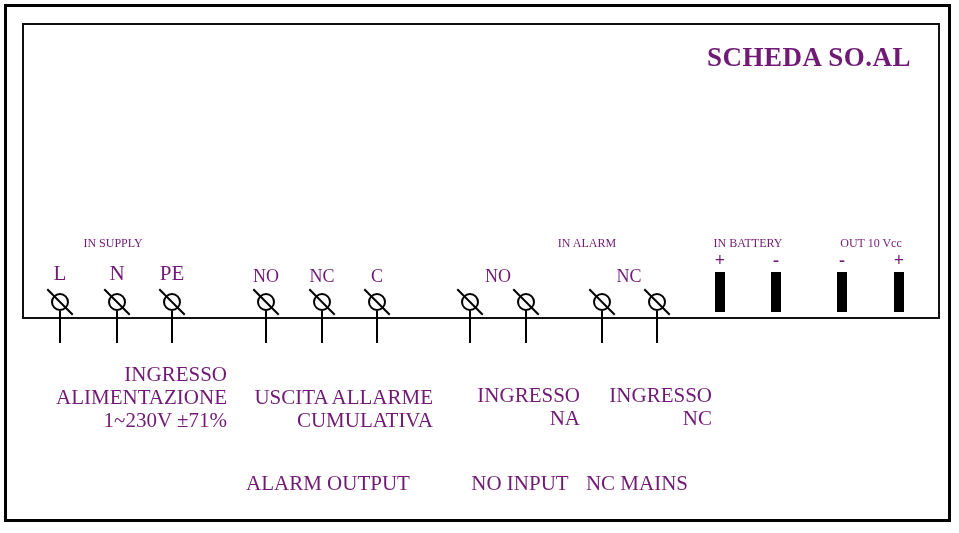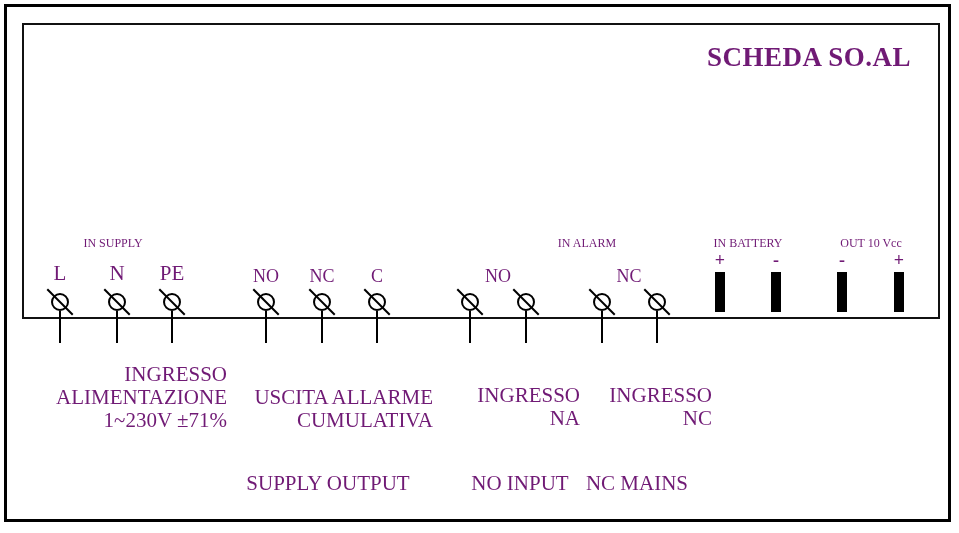--- a/index.html
+++ b/index.html
@@ -150,17 +150,17 @@
   </div>
   <div class="cap" style="left:420px; top:384px; width:160px">
     <div>INGRESSO</div>
     <div>NA</div>
   </div>
   <div class="cap" style="left:552px; top:384px; width:160px">
     <div>INGRESSO</div>
     <div>NC</div>
   </div>
 
-  <div class="encap" style="left:218px; width:220px">SUPPLY OUTPUT</div>
+  <div class="encap" style="left:218px; width:220px">ALARM OUTPUT</div>
   <div class="encap" style="left:440px; width:160px">NO INPUT</div>
   <div class="encap" style="left:557px; width:160px">NC MAINS</div>
 
 </div>
 
 </body></html>

